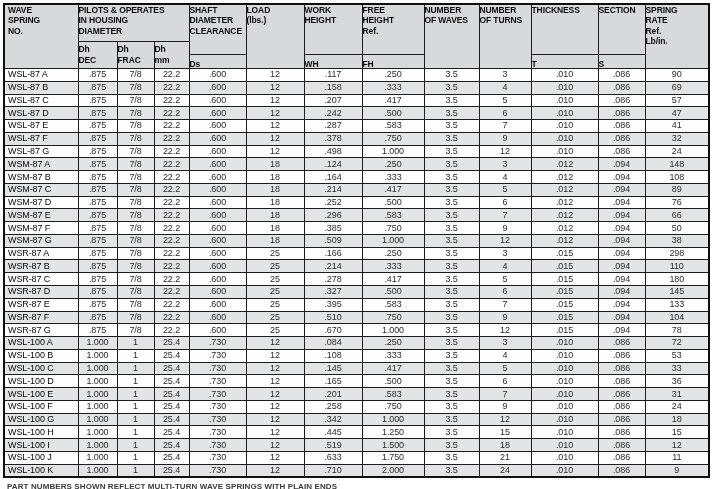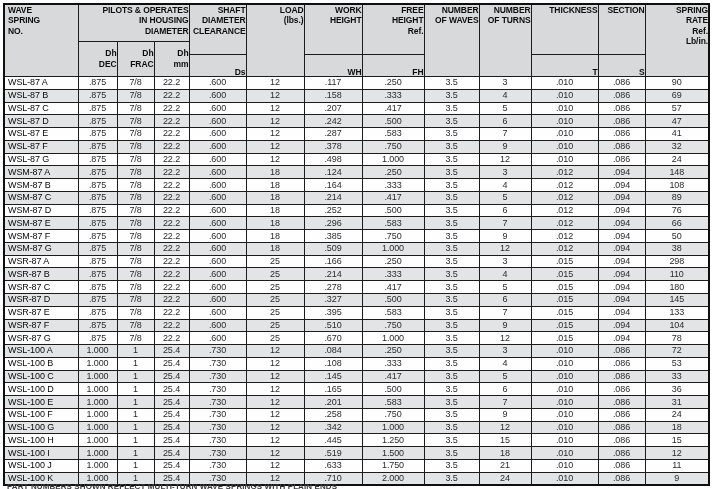--- a/index.html
+++ b/index.html
@@ -24,26 +24,26 @@
   }
   thead th{
     background:#d7d9da;
     color:#0d0d0d;
     font-weight:bold;
     font-size:8.5px;
     line-height:1.22;
     letter-spacing:-0.1px;
     white-space:pre-line;
     vertical-align:top;
-    text-align:right;
+    text-align:left;
     padding-top:2px;
   }
   thead th.tl{ text-align:left; padding-left:3px; }
   thead th.sub{ vertical-align:middle; padding-top:0; }
-  thead th.subrow{ vertical-align:middle; padding-top:13px; line-height:1; }
+  thead th.subrow{ vertical-align:middle; padding-top:5px; line-height:1; }
   tr.hrow1{ height:37px; }
   tr.hrow2{ height:13px; }
   tr.hrow3{ height:14px; }
   tbody tr{ height:12.78px; }
   tbody td{
     font-size:9px;
     line-height:1;
     text-align:center;
     color:#2b2b2b;
     letter-spacing:-0.1px;

